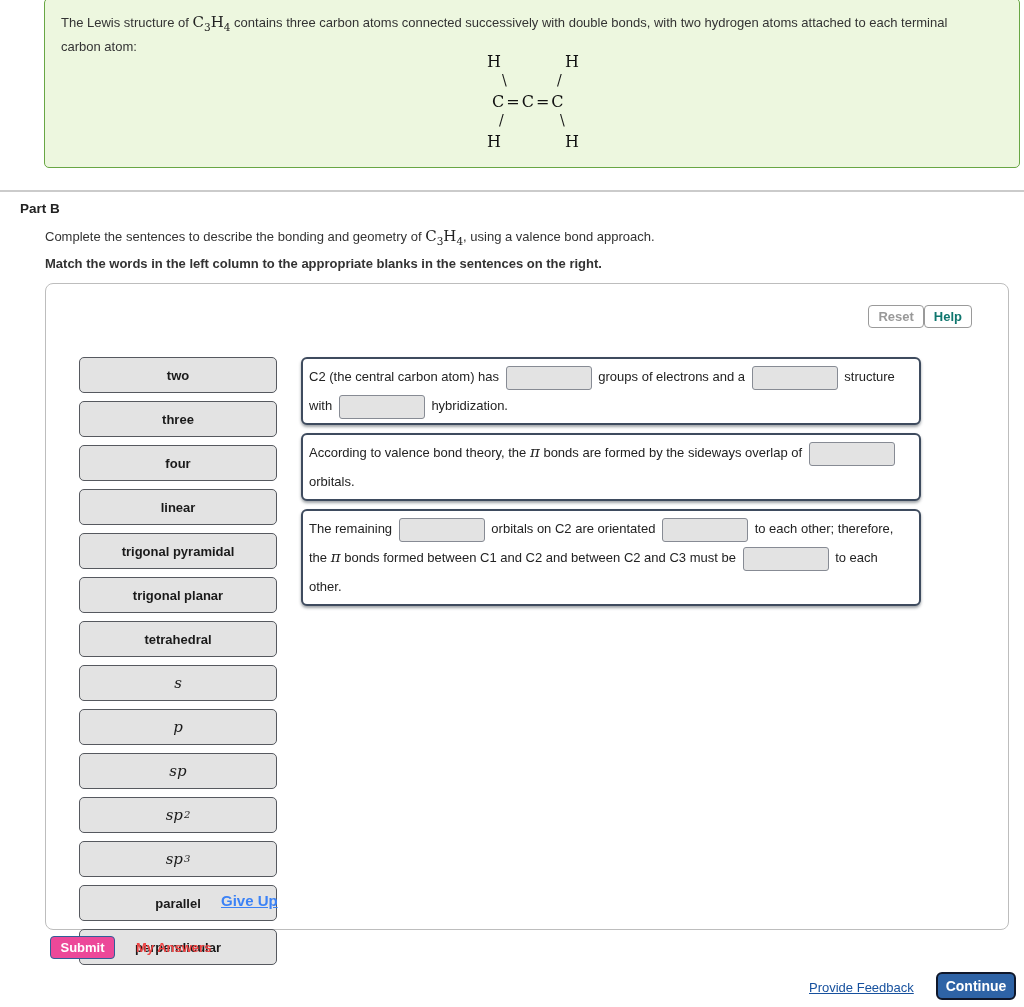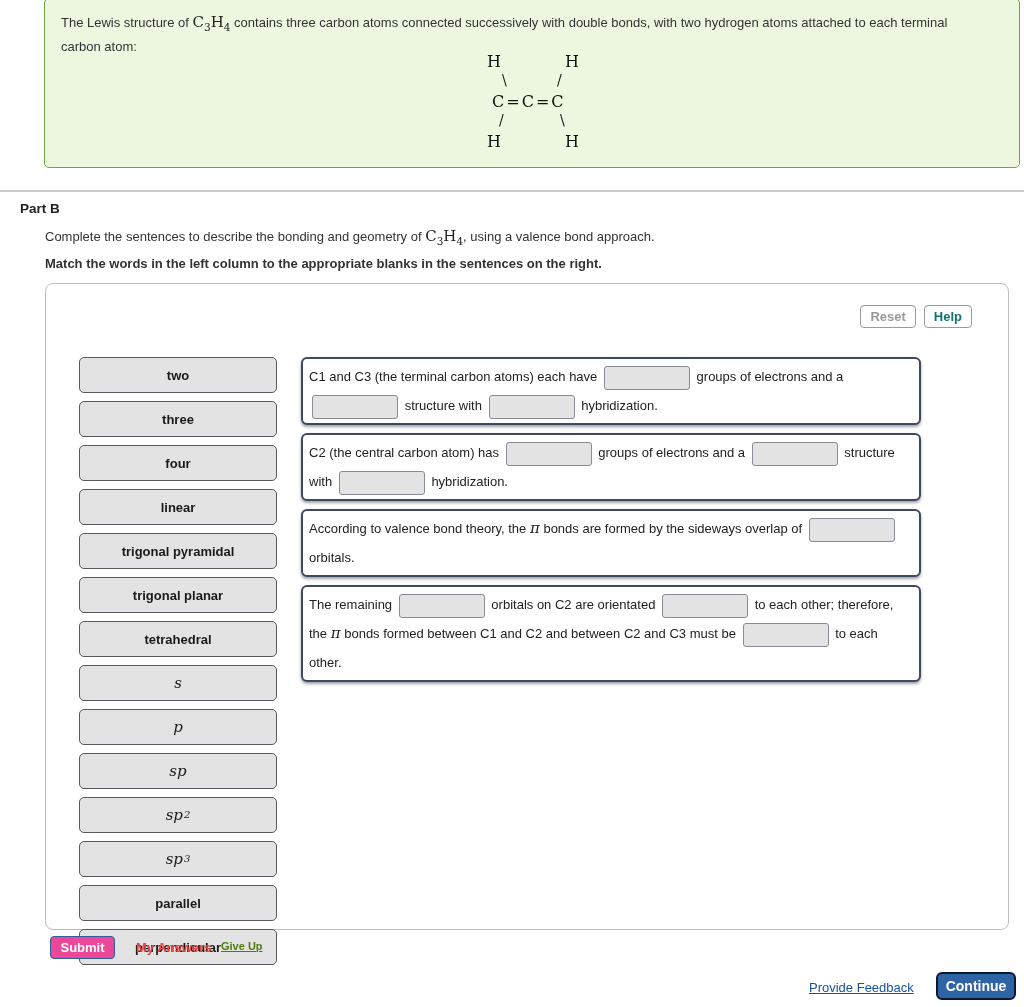--- a/index.html
+++ b/index.html
@@ -41,21 +41,21 @@
   .divider { position:absolute; left:0; top:190px; width:1024px; height:2px; background:#cbcbcb; }
   .partb-heading { position:absolute; left:20px; top:201px; font-size:13.5px; font-weight:bold; color:#222; }
   .partb-instruction { position:absolute; left:45px; top:227px; font-size:13px; color:#333; }
   .match-instruction { position:absolute; left:45px; top:256px; font-size:13px; font-weight:bold; color:#333; }
 
   
   .panel {
     position:absolute; left:45px; top:283px; width:964px; height:647px;
     background:#fff; border:1px solid #bdbdbd; border-radius:8px;
   }
-  .topbtns { position:absolute; top:21px; right:36px; display:flex; gap:8px; }
+  .topbtns { position:absolute; top:21px; right:36px; display:flex; }
   .btn-plain {
     background:#fff; border:1px solid #9a9a9a; border-radius:4px;
     font-family:"Liberation Sans", sans-serif;
     font-size:13px; font-weight:bold; color:#0f766e; padding:3px 9px; height:23px; line-height:15px;
     cursor:pointer;
   }
   .btn-plain.disabled { color:#999; }
 
   
   .wordbank { position:absolute; left:33px; top:73px; width:198px; }
@@ -86,21 +86,21 @@
   .pi { font-family:"DejaVu Serif", serif; font-style:italic; font-size:15px; }
 
   
   .submit-btn {
     position:absolute; left:50px; top:936px; width:65px; height:23px;
     background:#ec4899; border:1px solid #2f5f99; border-radius:4px;
     color:#fff; font-size:13px; font-weight:bold; cursor:pointer;
     font-family:"Liberation Sans", sans-serif;
   }
   .my-answers { position:absolute; left:136px; top:940px; font-size:13px; font-weight:bold; color:#ef4444; cursor:default; }
-  .give-up { position:absolute; left:221px; top:940px; font-size:11px; font-weight:bold; color:#4d7c0f; text-decoration:underline; cursor:pointer; }
+  .give-up { position:absolute; left:221px; top:892px; font-size:15px; font-weight:bold; color:#3b82f6; text-decoration:underline; cursor:pointer; }
 
   
   .provide-feedback { position:absolute; left:797px; top:980px; font-size:13px; color:#17519e; text-decoration:underline; cursor:pointer;margin-left:12px; }
   .continue-btn {
     position:absolute; left:936px; top:972px; width:80px; height:28px;
     background:#2e63a6; border:2px solid #0f172a; border-radius:6px;
     color:#fff; font-size:14px; font-weight:bold; cursor:pointer;
     font-family:"Liberation Sans", sans-serif;
   }
 </style>
@@ -159,33 +159,20 @@
     <div class="tile math">
         <span>sp</span>
         <sup>3</sup>
       </div>
     <div class="tile">parallel</div>
     <div class="tile">perpendicular</div>
   </div>
 
   <div class="sentences">
 
-    <div class="sbox">
-      <div class="line">
-        <span>C1 and C3 (the terminal carbon atoms) each have</span>
-        <span class="blank"></span>
-        <span>groups of electrons and a</span>
-      </div>
-      <div class="line">
-        <span class="blank"></span>
-        <span>structure with</span>
-        <span class="blank"></span>
-        <span>hybridization.</span>
-      </div>
-    </div>
 
     <div class="sbox">
       <div class="line">
         <span>C2 (the central carbon atom) has</span>
         <span class="blank"></span>
         <span>groups of electrons and a</span>
         <span class="blank"></span>
         <span>structure</span>
       </div>
       <div class="line">

